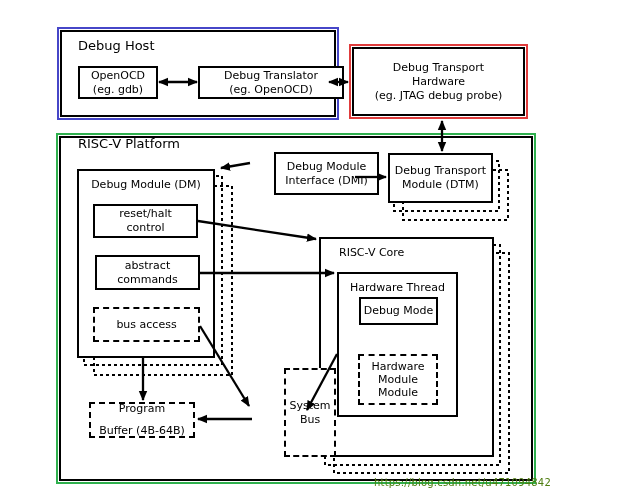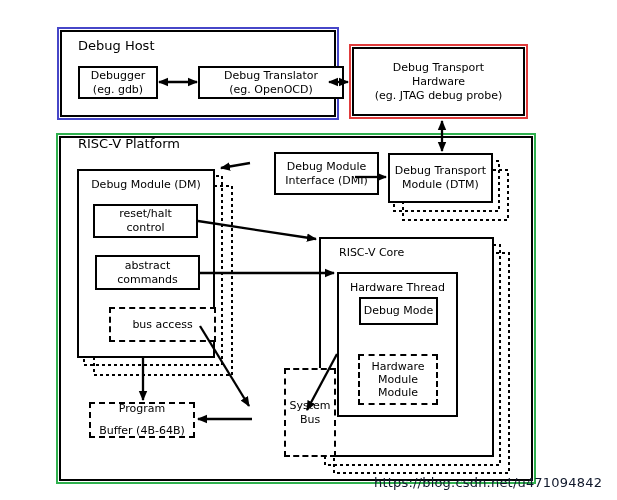--- a/index.html
+++ b/index.html
@@ -24,33 +24,33 @@
   
   #box-debugger{left:78px;top:66px;width:80px;height:33px;}
   #box-translator{left:198px;top:66px;width:146px;height:33px;}
   #thw-text{position:absolute;left:349px;top:44px;width:179px;height:75px;
     display:flex;flex-direction:column;align-items:center;justify-content:center;
     text-align:center;font-size:11px;line-height:14px;}
   
   #box-dm{left:77px;top:169px;width:138px;height:189px;justify-content:flex-start;padding-top:7px;}
   #box-reset{left:93px;top:204px;width:105px;height:34px;}
   #box-abstract{left:95px;top:255px;width:105px;height:35px;}
-  #box-bus{left:109px;top:307px;width:107px;height:35px;}
+  #box-bus{left:93px;top:307px;width:107px;height:35px;}
   #box-dmi{left:250px;top:152px;width:105px;height:43px;margin-left:24px;}
   #box-dtm{left:388px;top:153px;width:105px;height:50px;}
   #box-core{left:319px;top:237px;width:175px;height:220px;justify-content:flex-start;align-items:flex-start;padding:7px 0 0 18px;text-align:left;}
   #box-hart{left:337px;top:272px;width:121px;height:145px;justify-content:flex-start;padding-top:7px;}
   #box-dbgmode{left:359px;top:297px;width:79px;height:28px;}
   #box-trigger{left:358px;top:354px;width:80px;height:51px;line-height:13px;}
   #box-progbuf{left:89px;top:402px;width:106px;height:36px;gap:8px;}
   #box-sysbus{left:252px;top:368px;width:52px;height:89px;margin-left:32px;}
   svg.layer{position:absolute;left:0;top:0;pointer-events:none;}
   #watermark{
-    position:absolute;left:374px;top:476px;font-size:13px;line-height:14px;
-    color:#0f172a;letter-spacing:0.2px;white-space:nowrap;
+    position:absolute;left:374px;top:476px;font-size:10px;line-height:14px;
+    color:#4d7c0f;letter-spacing:0.2px;white-space:nowrap;
   }
 </style>
 </head>
 <body>
 
 <div id="canvas">
 
   <div class="frame" id="host-frame">
     <div class="inner"></div>
   </div>
@@ -71,21 +71,21 @@
       <rect x="325" y="245" width="175" height="220"></rect>
       <rect x="352" y="286" width="121" height="145"></rect>
       <rect x="342" y="278" width="121" height="145"></rect>
     </g>
   </svg>
 
   <div class="corner-label" style="left:78px;top:39px;">Debug Host</div>
   <div class="corner-label" style="left:78px;top:137px;">RISC-V Platform</div>
 
   <div class="box" id="box-debugger">
-    <span>Debugger</span>
+    <span>OpenOCD</span>
     <span>(eg. gdb)</span>
   </div>
   <div class="box" id="box-translator">
     <span>Debug Translator</span>
     <span>(eg. OpenOCD)</span>
   </div>
 
   <div id="thw-text">
     <span>Debug Transport</span>
     <span>Hardware</span>

